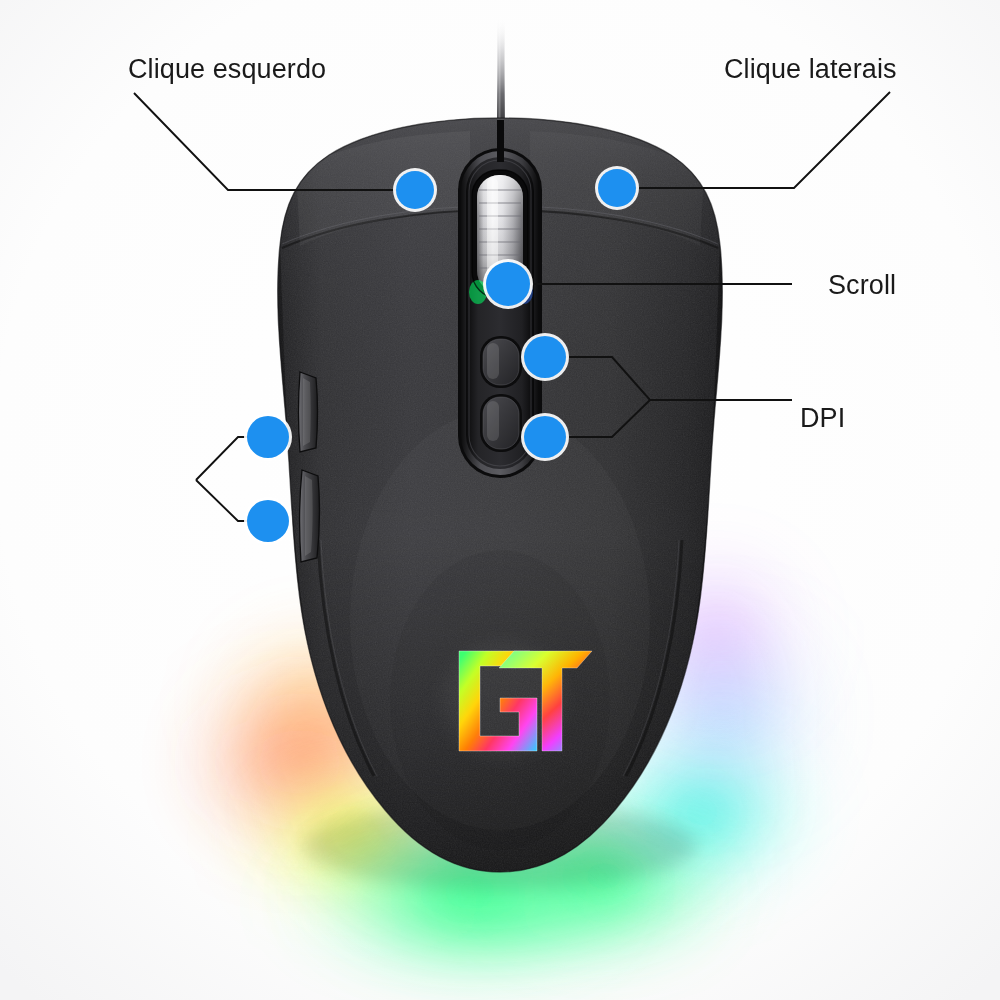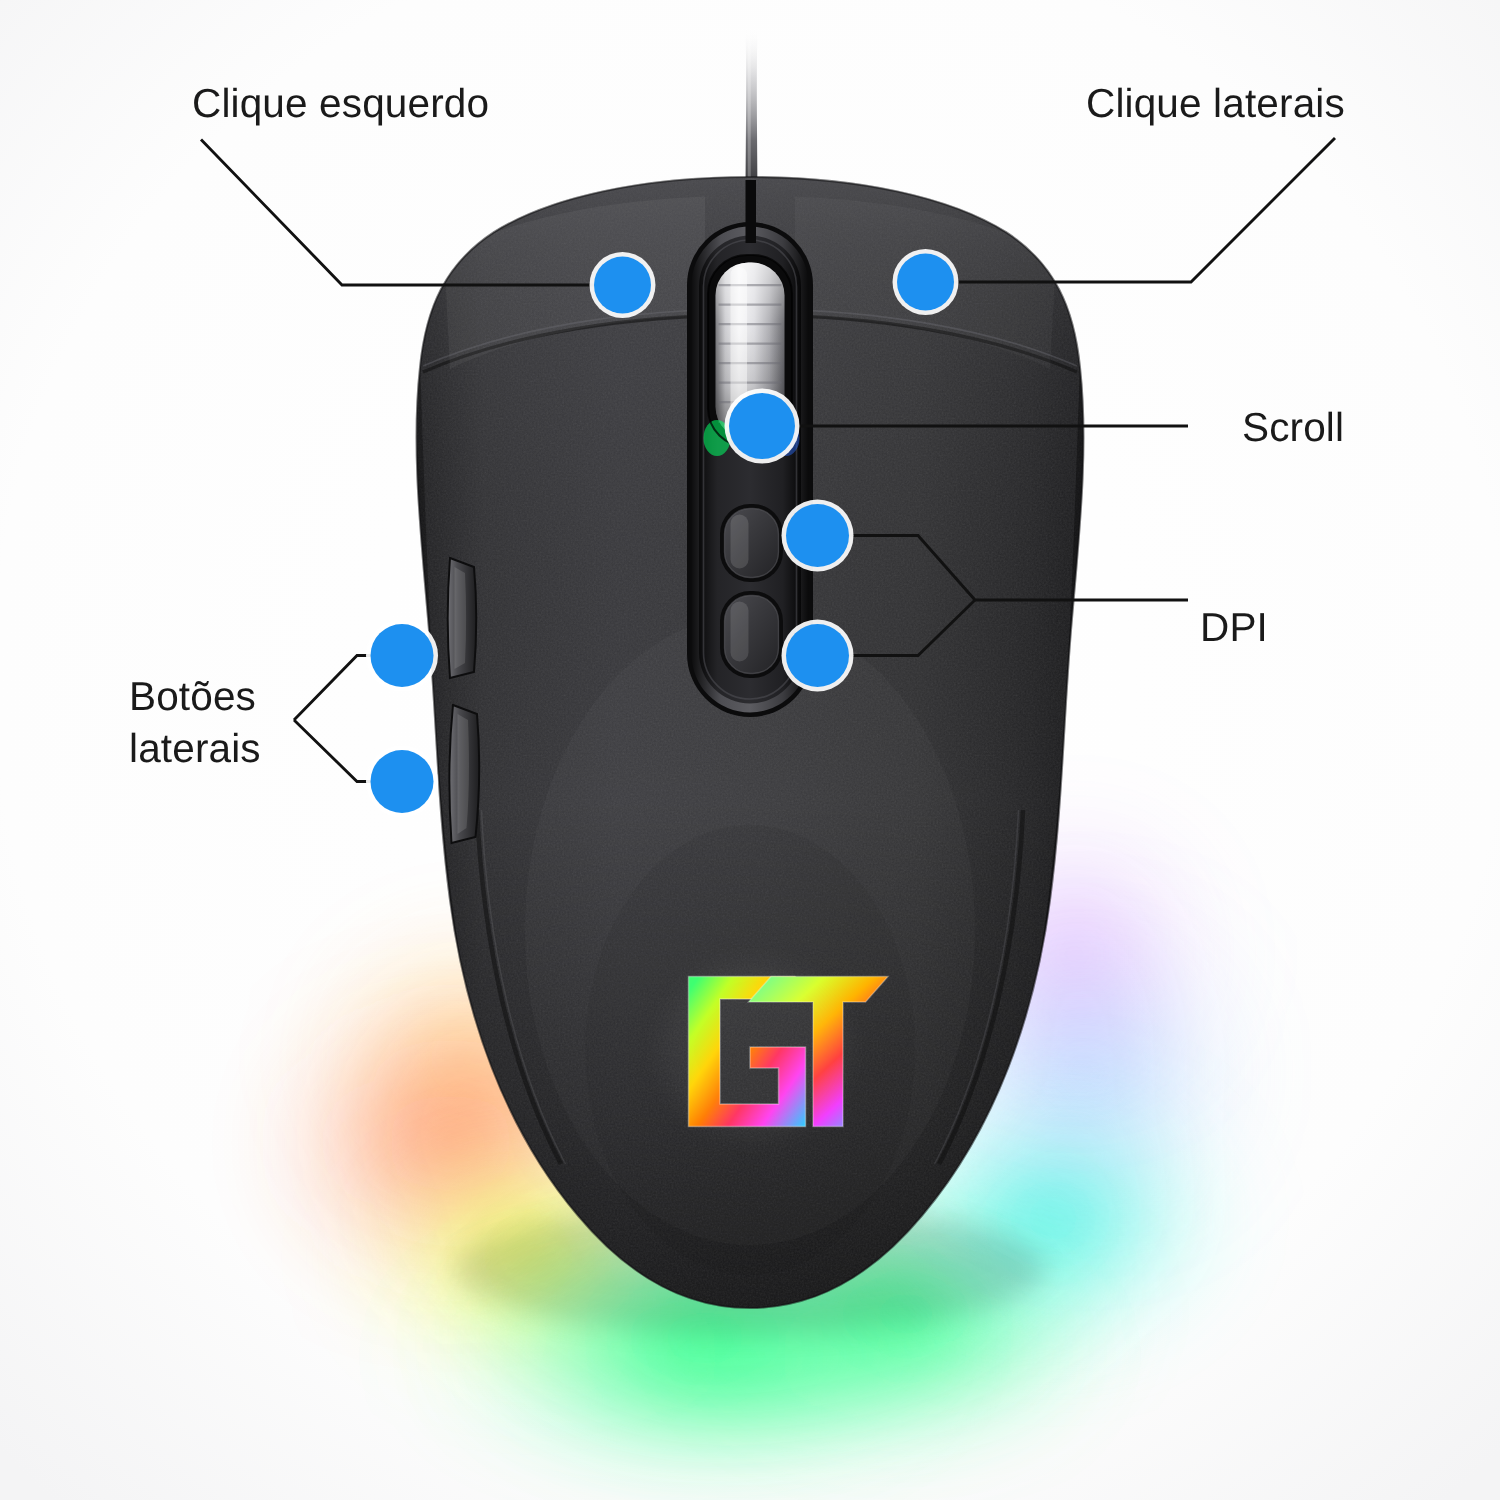--- a/index.html
+++ b/index.html
@@ -453,16 +453,14 @@
   </svg>
 
   <div class="callout-label lbl-left-click">Clique esquerdo</div>
 
   <div class="callout-label lbl-right-click">Clique laterais</div>
 
   <div class="callout-label lbl-scroll">Scroll</div>
 
   <div class="callout-label lbl-dpi">DPI</div>
 
-  <div class="callout-label lbl-side">Botões
-laterais</div>
 
 </div>
 
 </body></html>

